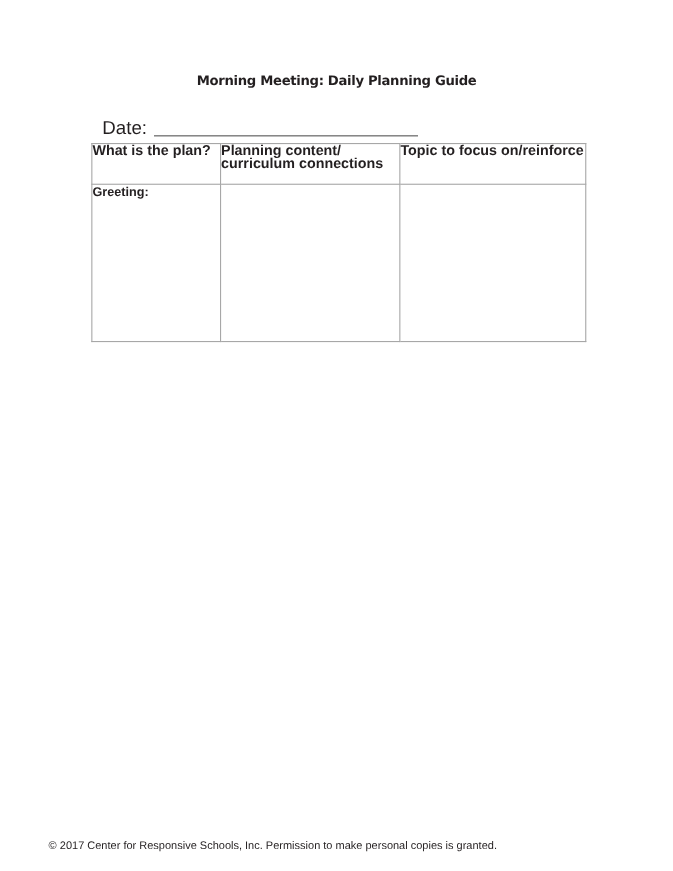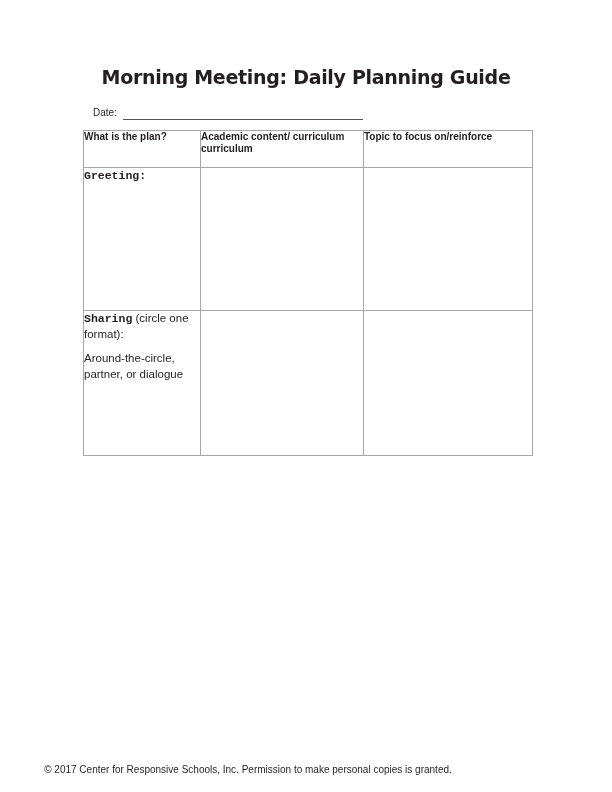--- a/index.html
+++ b/index.html
@@ -1,32 +1,32 @@
 <!DOCTYPE html>
 <html><head>
 <meta charset="utf-8">
 <style>
   html, body { margin: 0; padding: 0; background: #ffffff; }
   body { width: 612px; height: 792px; position: relative; overflow: hidden;
          font-family: "Liberation Sans", sans-serif; color: #231f20; }
   .title { position: absolute; left: 0; width: 612px; top: 66px; text-align: center;
-           font-family: "DejaVu Sans", sans-serif; font-weight: bold; font-size: 19px;
+           font-family: "DejaVu Sans", sans-serif; font-weight: bold; font-size: 12px;
            letter-spacing: -0.3px; color: #231f20; }
-  .date-row { position: absolute; left: 93px; top: 107px; font-size: 10px; color: #231f20;
-              display: flex; align-items: flex-start; }
+  .date-row { position: absolute; left: 93px; top: 107px; font-size: 17px; color: #231f20;
+              display: flex; align-items: center; }
   .date-line { display: inline-block; width: 240px; border-bottom: 1px solid #555; margin-left: 6px;
                height: 12px; }
   table.grid { position: absolute; left: 83px; top: 130px; width: 449px; border-collapse: collapse;
                table-layout: fixed; }
   table.grid td, table.grid th { border: 1px solid #a7a7a7; vertical-align: top; padding: 0; }
-  th.hdr { height: 37px; text-align: left; font-weight: bold; font-size: 10px; line-height: 12px;
+  th.hdr { height: 37px; text-align: left; font-weight: bold; font-size: 13px; line-height: 12px;
            padding: 9px 8px 0 9px; box-sizing: border-box; color: #231f20; }
   td.cell { padding: 12px 6px 0 9px; box-sizing: border-box; font-size: 11.5px; line-height: 15.5px;
             color: #231f20; }
-  .b { font-weight: bold; font-family: Liberation Mono, monospace; }
+  .b { font-weight: bold; }
   .para { margin: 0 0 9px 0; }
   .blank { background: #fff; }
   .footer { position: absolute; left: 0; width: 496px; top: 764px; text-align: center;
             font-size: 10px; color: #231f20; }
 </style>
 </head>
 <body>
 
 <div class="title">Morning Meeting: Daily Planning Guide</div>
 
@@ -37,38 +37,30 @@
 
 <table class="grid">
   <colgroup>
     <col style="width:117px">
     <col style="width:163px">
     <col style="width:169px">
   </colgroup>
   <tbody>
       <tr>
     <th class="hdr">What is the plan?</th>
-    <th class="hdr">Academic content/ curriculum curriculum</th>
+    <th class="hdr">Planning content/ curriculum connections</th>
     <th class="hdr">Topic to focus on/reinforce</th>
   </tr>
 
   <tr style="height:143px">
     <td class="cell">
       <p class="para"><span class="b">Greeting:</span></p>
     </td>
     <td class="blank"></td>
     <td class="blank"></td>
   </tr>
 
-  <tr style="height:145px">
-    <td class="cell">
-      <p class="para"><span class="b">Sharing</span><span> (circle one format):</span></p>
-      <p class="para">Around-the-circle, partner, or dialogue</p>
-    </td>
-    <td class="blank"></td>
-    <td class="blank"></td>
-  </tr>
 
 
 </tbody>
   </table>
 
 <div class="footer">© 2017 Center for Responsive Schools, Inc. Permission to make personal copies is granted.</div>
 
 </body></html>

